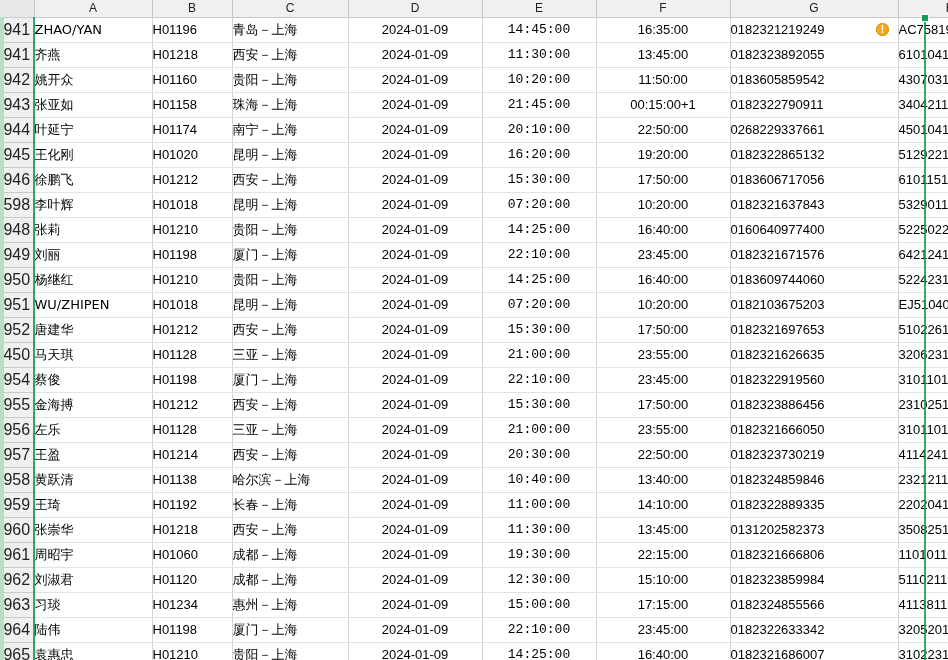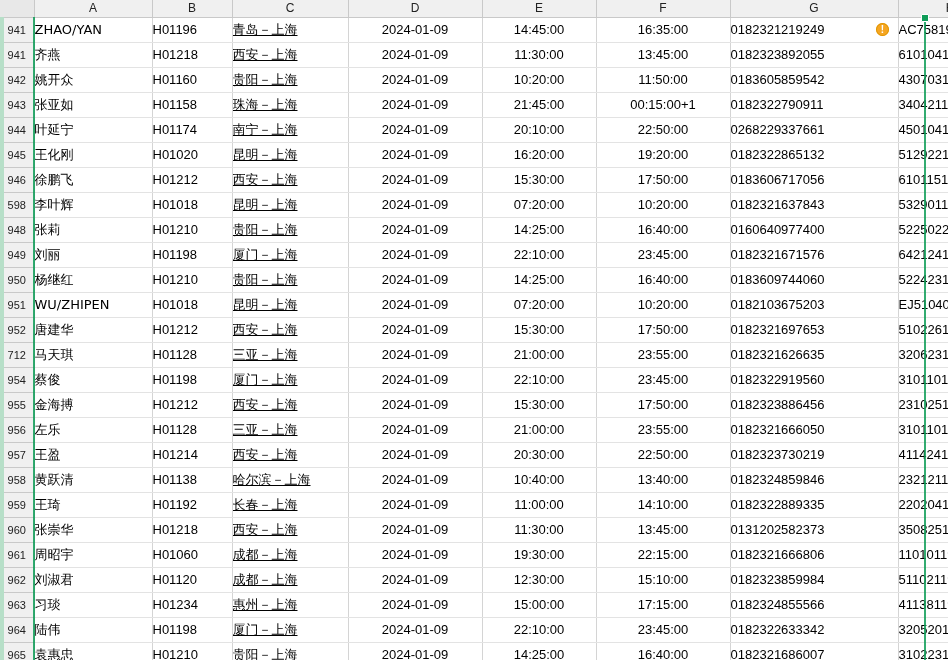--- a/index.html
+++ b/index.html
@@ -40,40 +40,40 @@
     font-size:12px;
     color:#222;
   }
   tr.colhdr td.corner{background:#e8e8e8;border-left:none;}
   
   td.rownum{
     background:#f0f0f0;
     border:1px solid #c9c9c9;
     border-left:none;
     text-align:center;
-    font-size:11px;
+    font-size:16px;
     color:#222;
     width:34px;
   }
   td.cell{
     border-right:1px solid #d8d8d8;
     border-bottom:1px solid #e6e6e6;
     padding-left:3px;
     padding-right:3px;
   }
   
   td.sel{
     border-right:1px solid #d4d4d4;
     border-bottom:1px solid #e3e3e3;
   }
   .c-a{width:118px;}
   .c-b{width:80px;}
-  .c-c{width:116px;text-decoration:underline;}
+  .c-c{width:116px;}
   .c-d{width:134px;}
-  .c-e{width:114px;}
+  .c-e{width:114px;font-family:Liberation Mono, monospace;}
   .c-f{width:134px;}
   .c-g{width:168px;}
   .c-h{width:104px;}
   .txt-l{text-align:left;}
   .txt-c{text-align:center;}
   .cjk{font-family:"DejaVu Sans","Liberation Sans",sans-serif;}
   
   .selborder-left{
     position:absolute;left:33px;top:17px;width:2px;height:643px;
     background:#0f9d58;opacity:.85;
@@ -294,21 +294,21 @@
           <td class="cell sel c-a txt-l cjk">唐建华</td>
           <td class="cell sel c-b txt-l">H01212</td>
           <td class="cell sel c-c txt-l cjk">西安－上海</td>
           <td class="cell sel c-d txt-c">2024-01-09</td>
           <td class="cell sel c-e txt-c">15:30:00</td>
           <td class="cell sel c-f txt-c">17:50:00</td>
           <td class="cell sel c-g txt-l">0182321697653</td>
           <td class="cell sel c-h txt-l">510226197704016438</td>
         </tr>
         <tr>
-          <td class="rownum">712</td>
+          <td class="rownum">450</td>
           <td class="cell sel c-a txt-l cjk">马天琪</td>
           <td class="cell sel c-b txt-l">H01128</td>
           <td class="cell sel c-c txt-l cjk">三亚－上海</td>
           <td class="cell sel c-d txt-c">2024-01-09</td>
           <td class="cell sel c-e txt-c">21:00:00</td>
           <td class="cell sel c-f txt-c">23:55:00</td>
           <td class="cell sel c-g txt-l">0182321626635</td>
           <td class="cell sel c-h txt-l">320623199206088400</td>
         </tr>
         <tr>

